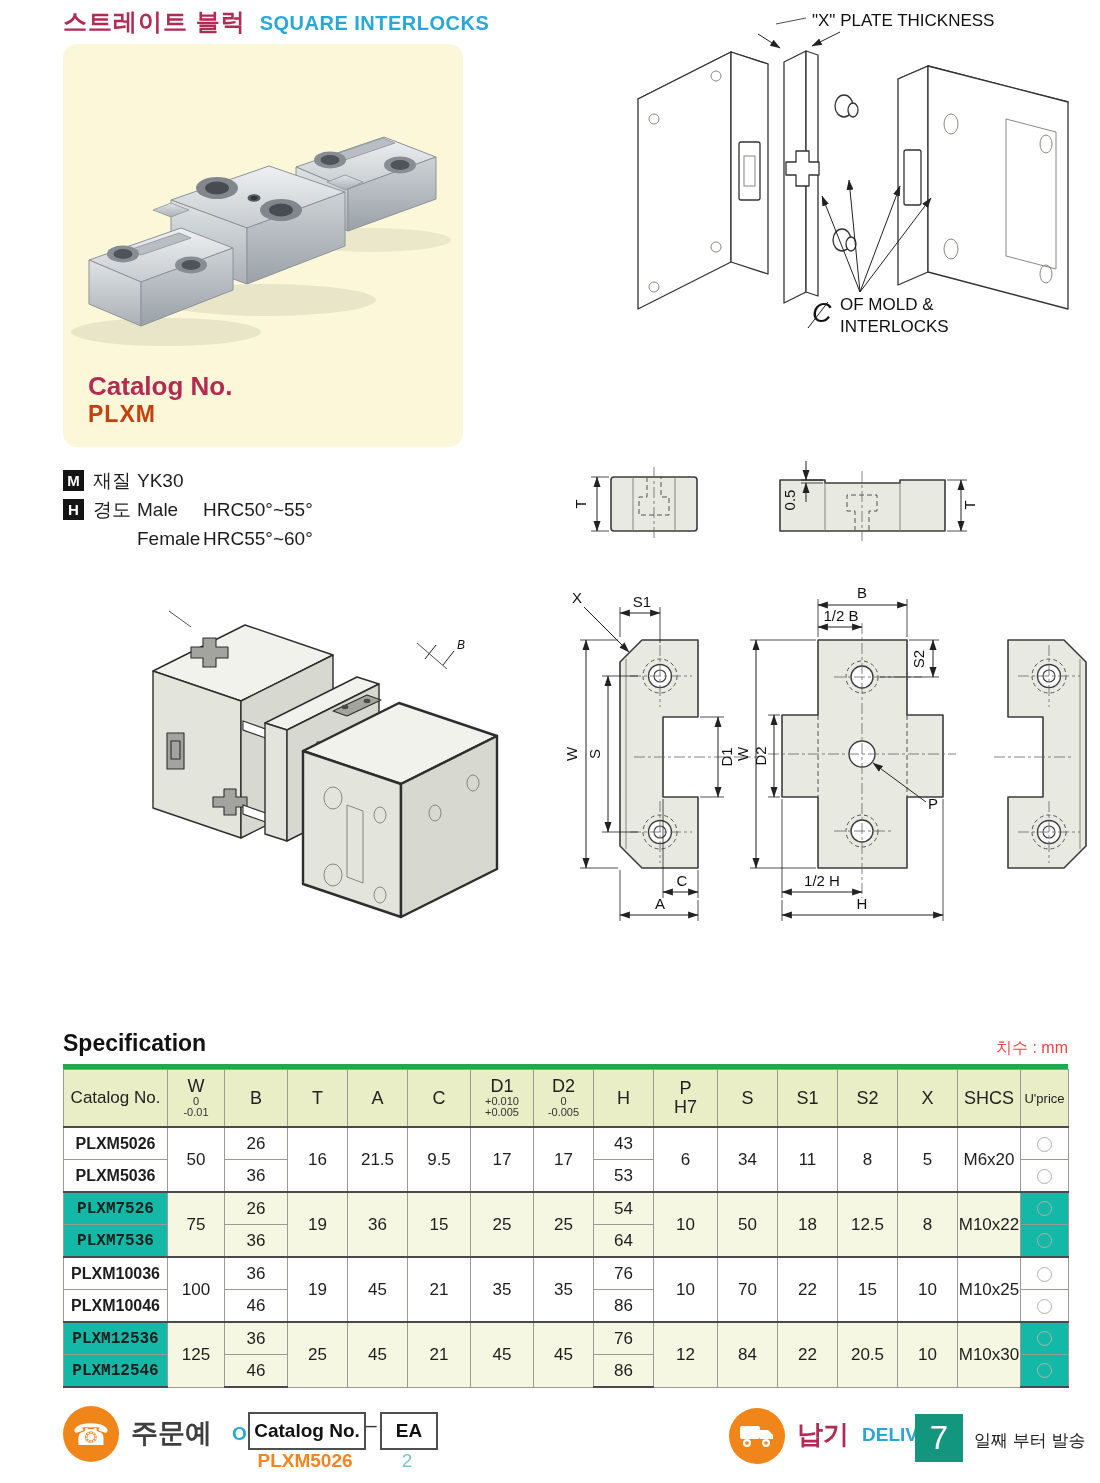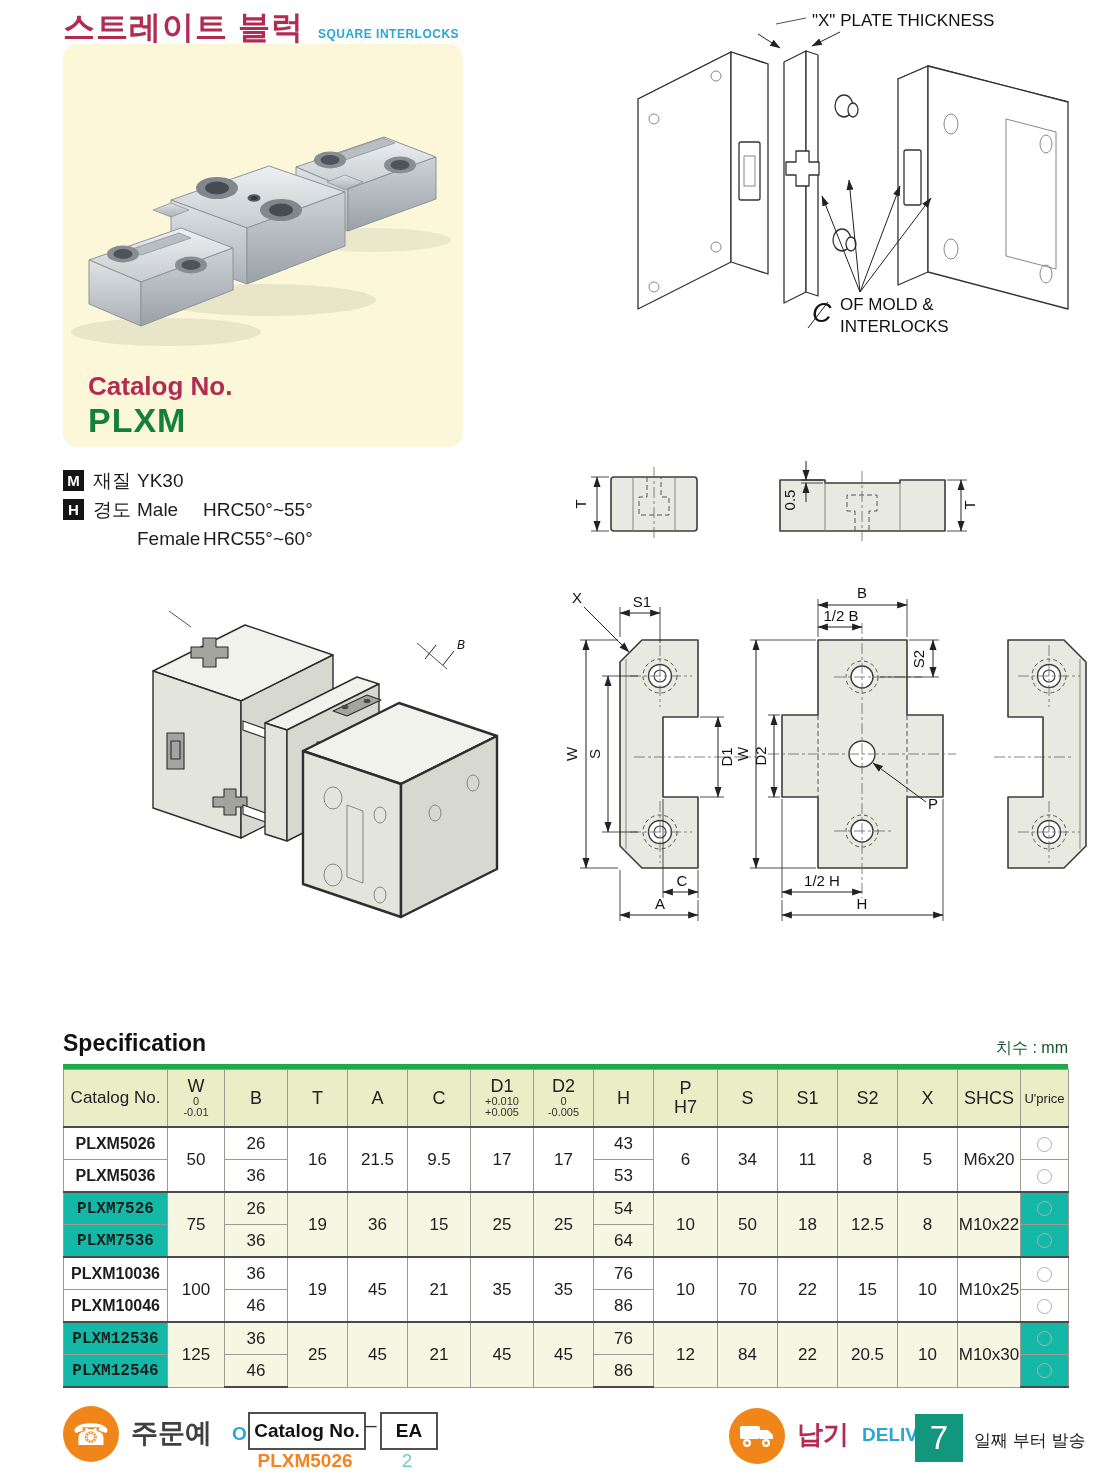--- a/index.html
+++ b/index.html
@@ -1,29 +1,29 @@
 <!DOCTYPE html>
 <html><head>
 <meta charset="utf-8">
 <style>
   html,body { margin:0; padding:0; background:#ffffff; }
   .page { position:relative; width:1100px; height:1483px; background:#fff;
           font-family:"Liberation Sans", sans-serif; color:#222; overflow:hidden; }
 
   
   .hdr { position:absolute; left:63px; top:6px; display:flex; align-items:baseline; gap:14px; }
-  .title-ko { font-size:32px; font-weight:bold; color:#b32a52; letter-spacing:1px; }
-  .title-en { font-size:12px; font-weight:bold; color:#29a7d7; letter-spacing:0.5px; }
+  .title-ko { font-size:24px; font-weight:bold; color:#b32a52; letter-spacing:1px; }
+  .title-en { font-size:20px; font-weight:bold; color:#29a7d7; letter-spacing:0.5px; }
 
   
   .card { position:absolute; left:63px; top:44px; width:400px; height:403px;
           background:#fbf7d8; border-radius:14px; }
   .card svg { position:absolute; left:8px; top:26px; }
   .card-cat-label { position:absolute; left:25px; top:327px; font-size:26px; font-weight:bold; color:#b32a52; }
-  .card-cat-no   { position:absolute; left:25px; top:357px; font-size:34px; font-weight:bold; color:#15803d; letter-spacing:1px;text-align:center; }
+  .card-cat-no   { position:absolute; left:25px; top:357px; font-size:23px; font-weight:bold; color:#c2410c; letter-spacing:1px;text-align:center; }
 
   
   .material { position:absolute; left:63px; top:466px; font-size:19px; color:#1d1d1d; }
   .mat-row { display:flex; align-items:center; height:29px; }
   .badge { width:21px; height:21px; background:#151515; color:#fff; font-weight:bold; font-size:15px;
            display:flex; align-items:center; justify-content:center; margin-right:9px; flex:0 0 auto; }
   .mat-label { width:44px; flex:0 0 auto; }
   .mat-key { width:66px; flex:0 0 auto; }
   .mat-row.indent { margin-left:74px; }
 
@@ -48,21 +48,21 @@
   .lbltxt { font-size:17px; fill:#111; font-family:"Liberation Sans",sans-serif; }
   .ftop  { fill:#f1f2ec; stroke:#2e2e2e; stroke-width:1.4; stroke-linejoin:round; }
   .fleft { fill:#e3e5dd; stroke:#2e2e2e; stroke-width:1.4; stroke-linejoin:round; }
   .frt   { fill:#d7d9d0; stroke:#2e2e2e; stroke-width:1.4; stroke-linejoin:round; }
   .bold3 { stroke-width:2.4; }
   .dk    { fill:#a3a49e; stroke:#2e2e2e; stroke-width:1.1; stroke-linejoin:round; }
   .pin   { fill:#fff; stroke:#2e2e2e; stroke-width:1.1; }
 
   
   .spec-title { position:absolute; left:63px; top:1030px; font-size:23px; font-weight:bold; color:#111; }
-  .unit-note  { position:absolute; left:63px; top:1038px; width:1005px; text-align:right; font-size:16px; color:#14532d; }
+  .unit-note  { position:absolute; left:63px; top:1038px; width:1005px; text-align:right; font-size:16px; color:#ef4444; }
   .green-bar  { position:absolute; left:63px; top:1064px; width:1005px; height:5px; background:#1fa84c; }
   table.spec  { position:absolute; left:63px; top:1069px; width:1005px; border-collapse:collapse; table-layout:fixed; }
   table.spec th, table.spec td { border:1px solid #9b9b93; text-align:center; padding:0; }
   table.spec thead th { background:#e9eec6; height:56px; font-weight:normal; font-size:18px; color:#222;
                         border-bottom:2px solid #4a4a4a; vertical-align:middle; }
   table.spec thead th.cath { font-size:17px; }
   table.spec thead th.uph  { font-size:13px; }
   .hstack { display:flex; flex-direction:column; align-items:center; justify-content:center; line-height:1.05; }
   .tol { font-size:11px; color:#333; }
   table.spec td { height:31px; font-size:17px; background:#fff; color:#1d1d1d; }

